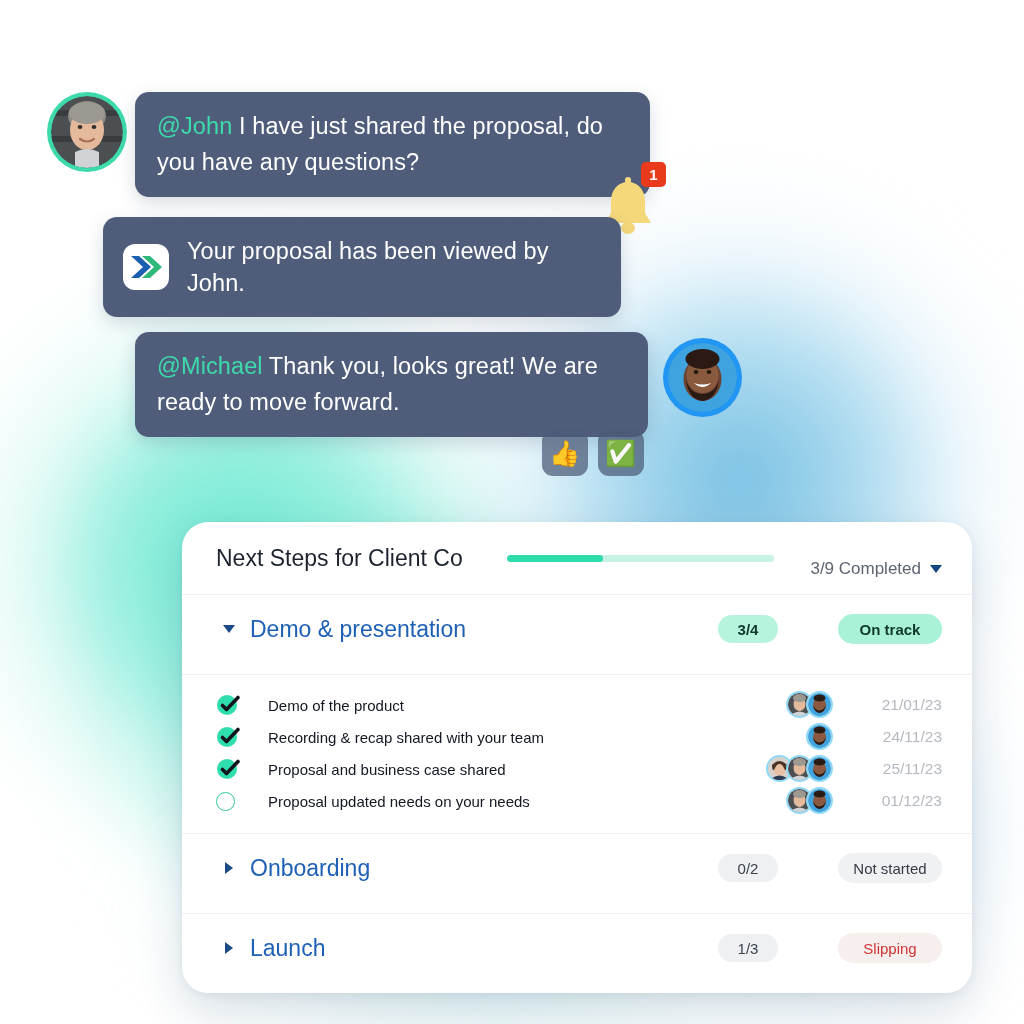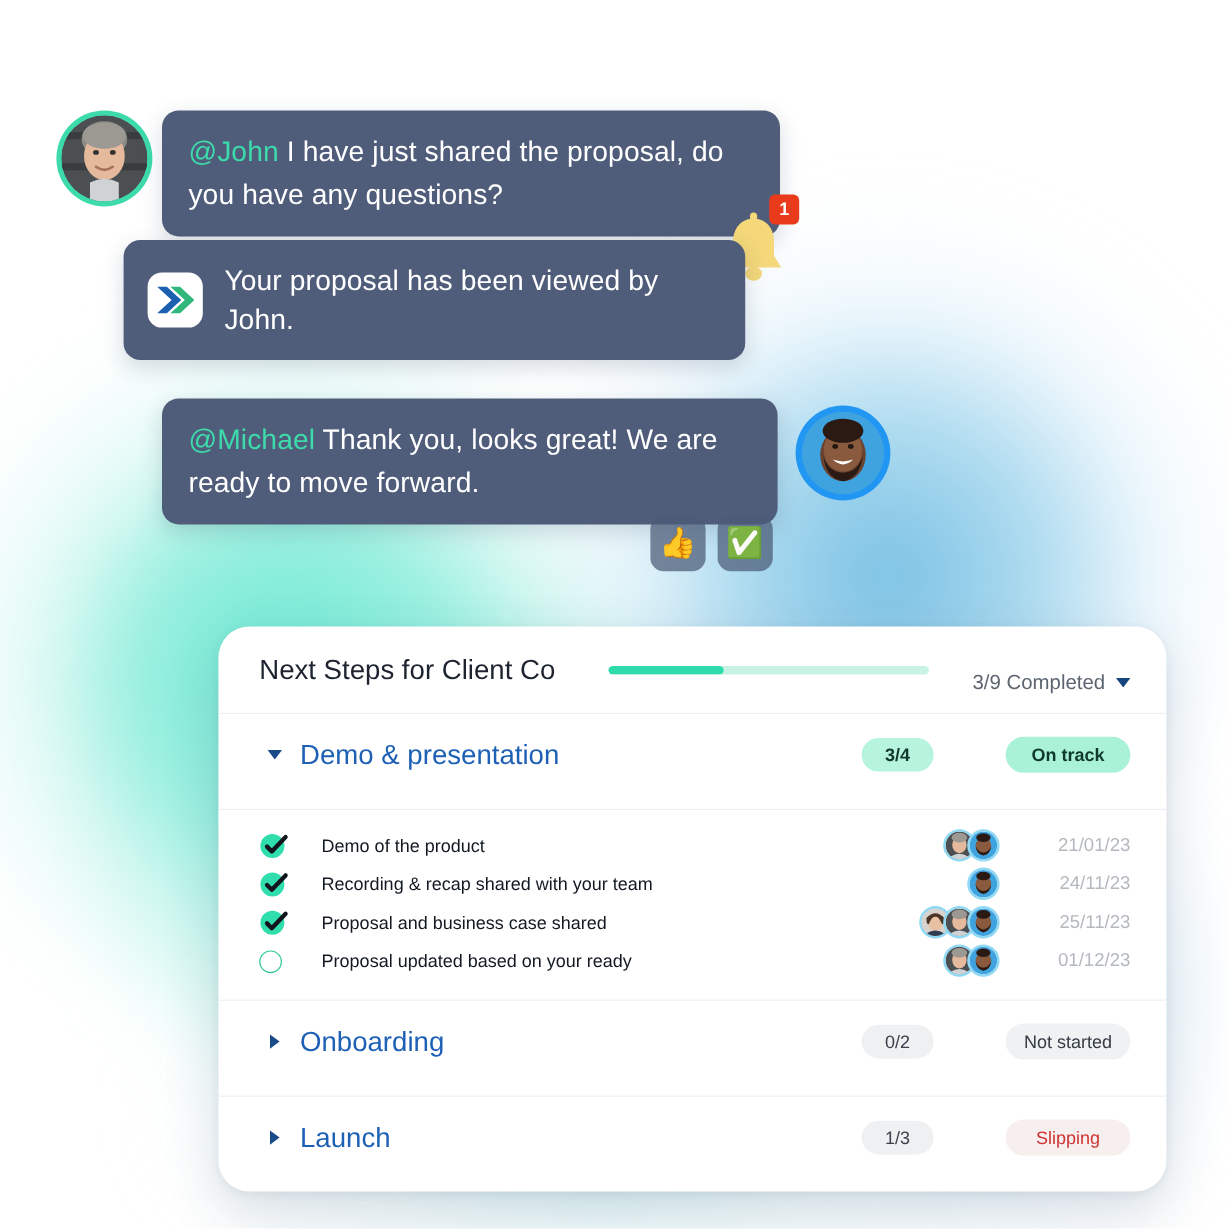--- a/index.html
+++ b/index.html
@@ -378,21 +378,21 @@
 
     <div class="bell-wrap">
       <svg width="60" height="66" viewBox="0 0 60 66" style="position:absolute;left:4px;top:14px;">
         <path d="M30 6 C20 6 13 14 13 25 L13 37 L7 47 L53 47 L47 37 L47 25 C47 14 40 6 30 6 Z" fill="#f5d87a"></path>
         <rect x="27" y="1" width="6" height="7" rx="3" fill="#f5d87a"></rect>
         <ellipse cx="30" cy="52" rx="7" ry="6" fill="#f5d87a"></ellipse>
       </svg>
       <div class="bell-badge">1</div>
     </div>
 
-    <div class="bubble bubble-notify" style="left:103px; top:200px; width:518px;">
+    <div class="bubble bubble-notify" style="left:103px; top:217px; width:518px;">
       <div class="app-logo">
         <svg width="34" height="26" viewBox="0 0 34 26">
           <path d="M2 2 L14 13 L2 24 L10 24 L22 13 L10 2 Z" fill="#1b5fb0"></path>
           <path d="M13 2 L25 13 L13 24 L21 24 L33 13 L21 2 Z" fill="#2fb879"></path>
         </svg>
       </div>
       <div class="notify-text">Your proposal has been viewed by John.</div>
     </div>
 
     <div class="bubble" style="left:135px; top:332px; width:513px;">
@@ -541,21 +541,21 @@
               </svg>
           </div>
         </div>
         <div class="task-date">25/11/23</div>
       </div>
 
       <div class="task-row">
         <div class="task-check">
           <span class="circle-empty"></span>
         </div>
-        <div class="task-label">Proposal updated based on your ready</div>
+        <div class="task-label">Proposal updated needs on your needs</div>
         <div class="task-avatars">
           <div class="mini-av" style="left:24px;">
             <svg width="23" height="23" viewBox="0 0 23 23">
                 <circle cx="11.5" cy="11.5" r="11.5" fill="#4c4f52"></circle>
                 <ellipse cx="11.5" cy="11" rx="6" ry="7" fill="#e4b99c"></ellipse>
                 <ellipse cx="11.5" cy="5" rx="6.5" ry="4" fill="#9c9892"></ellipse>
                 <path d="M4 21 Q11.5 16 19 21 L19 23 L4 23 Z" fill="#cfd3d6"></path>
               </svg>
           </div>
           <div class="mini-av" style="left:44px;">

